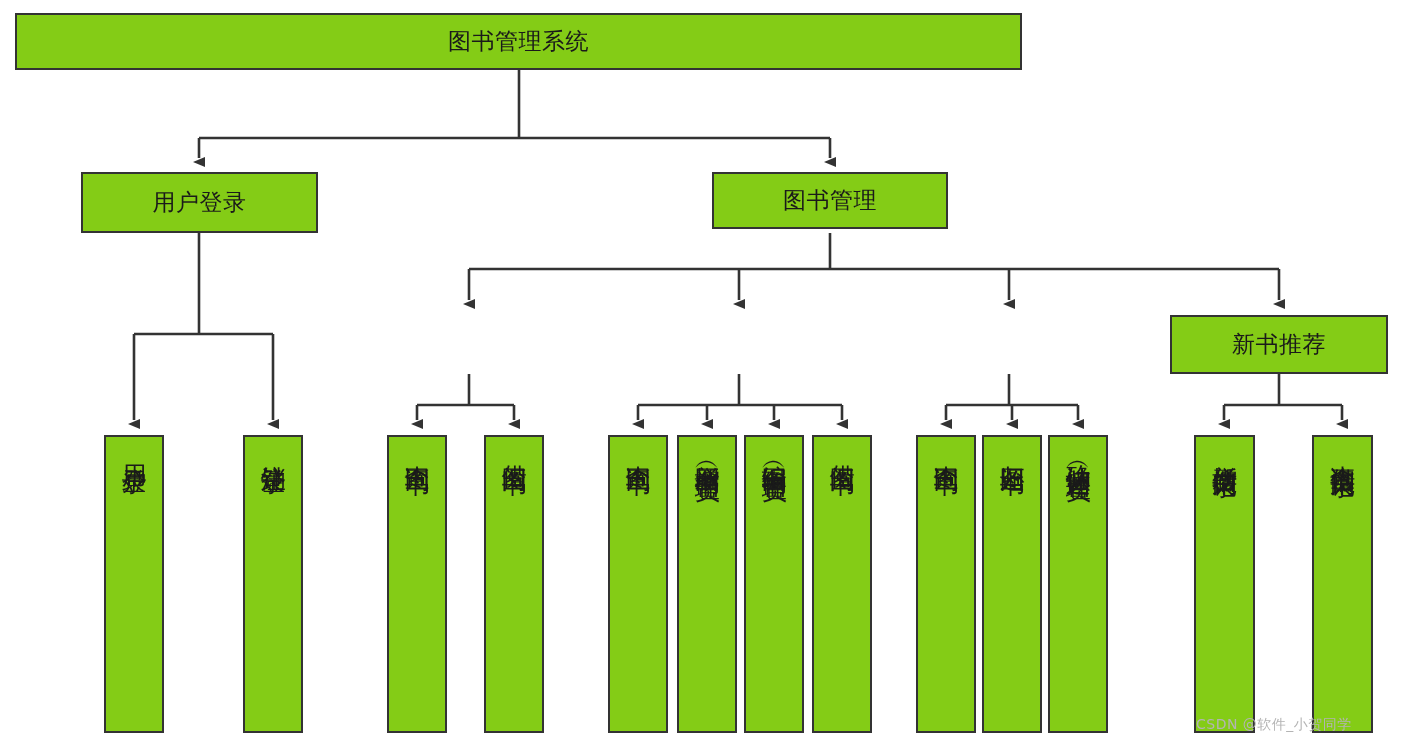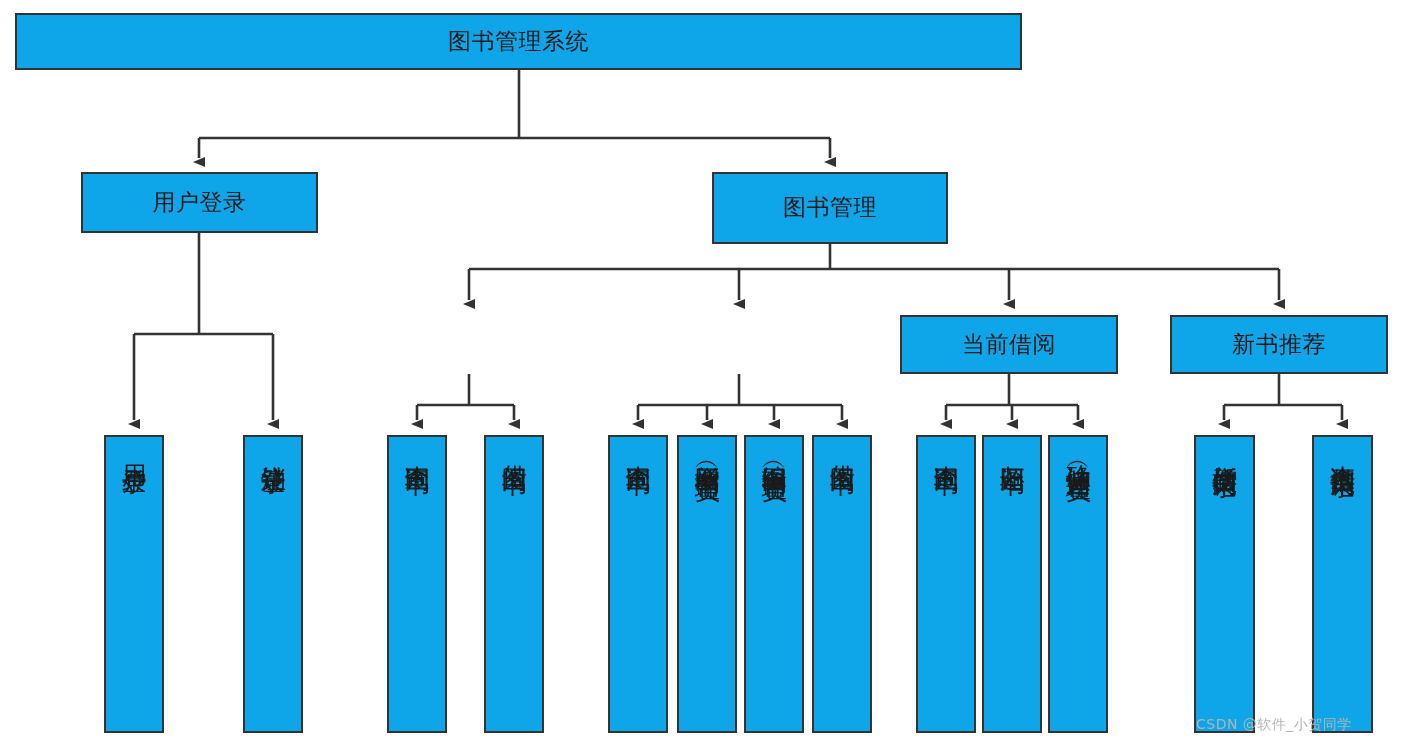--- a/index.html
+++ b/index.html
@@ -21,21 +21,21 @@
     position: absolute;
     left: 0;
     top: 0;
     width: 1405px;
     height: 747px;
   }
   .node-box {
     position: absolute;
     box-sizing: border-box;
     border: 2.6px solid #333333;
-    background: #0ea5e9;
+    background: #84cc16;
     display: flex;
     align-items: center;
     justify-content: center;
     color: #1a1a1a;
   }
   .node-label-h {
     font-size: 23px;
     line-height: 1.1;
     letter-spacing: 0.5px;
     white-space: nowrap;
@@ -128,27 +128,24 @@
     </g>
   </svg>
 
   <div class="node-box" style="left:15px; top:13px; width:1007px; height:57px;">
     <span class="node-label-h">图书管理系统</span>
   </div>
 
   <div class="node-box" style="left:81px; top:172px; width:237px; height:61px;">
     <span class="node-label-h">用户登录</span>
   </div>
-  <div class="node-box" style="left:712px; top:172px; width:236px; height:72px;">
+  <div class="node-box" style="left:712px; top:172px; width:236px; height:57px;">
     <span class="node-label-h">图书管理</span>
   </div>
 
-  <div class="node-box" style="left:900px; top:315px; width:218px; height:59px;">
-    <span class="node-label-h">当前借阅</span>
-  </div>
   <div class="node-box" style="left:1170px; top:315px; width:218px; height:59px;">
     <span class="node-label-h">新书推荐</span>
   </div>
 
   <div class="node-box vertical" style="left:104px; top:435px; width:60px; height:298px;">
     <span class="node-label-v">用户登录</span>
   </div>
   <div class="node-box vertical" style="left:243px; top:435px; width:60px; height:298px;">
     <span class="node-label-v">注销登录</span>
   </div>

